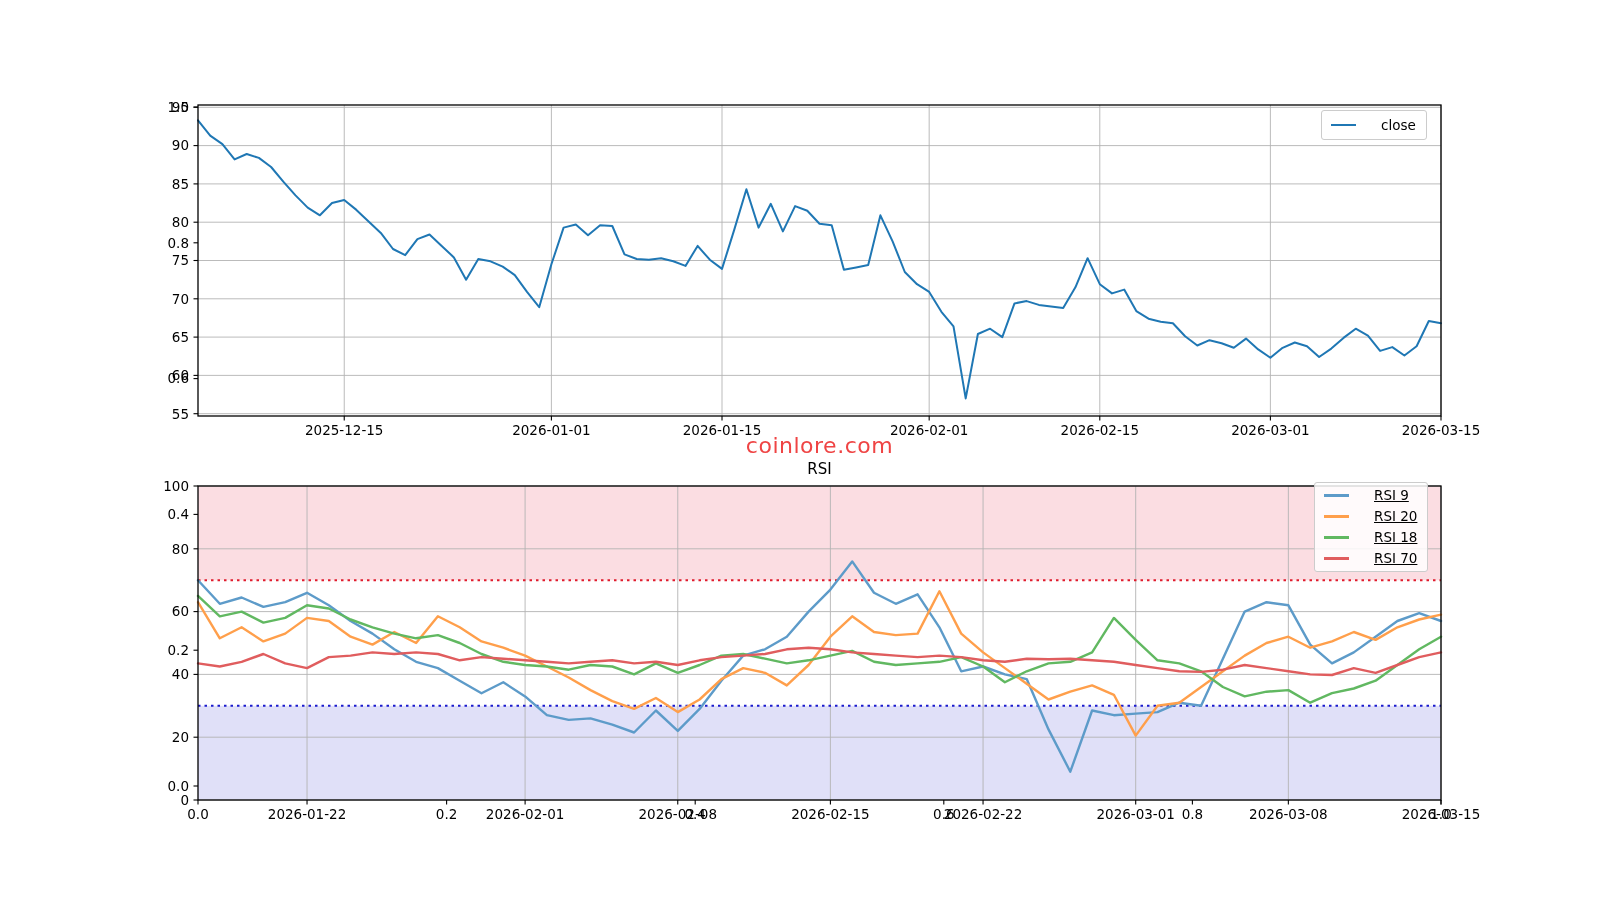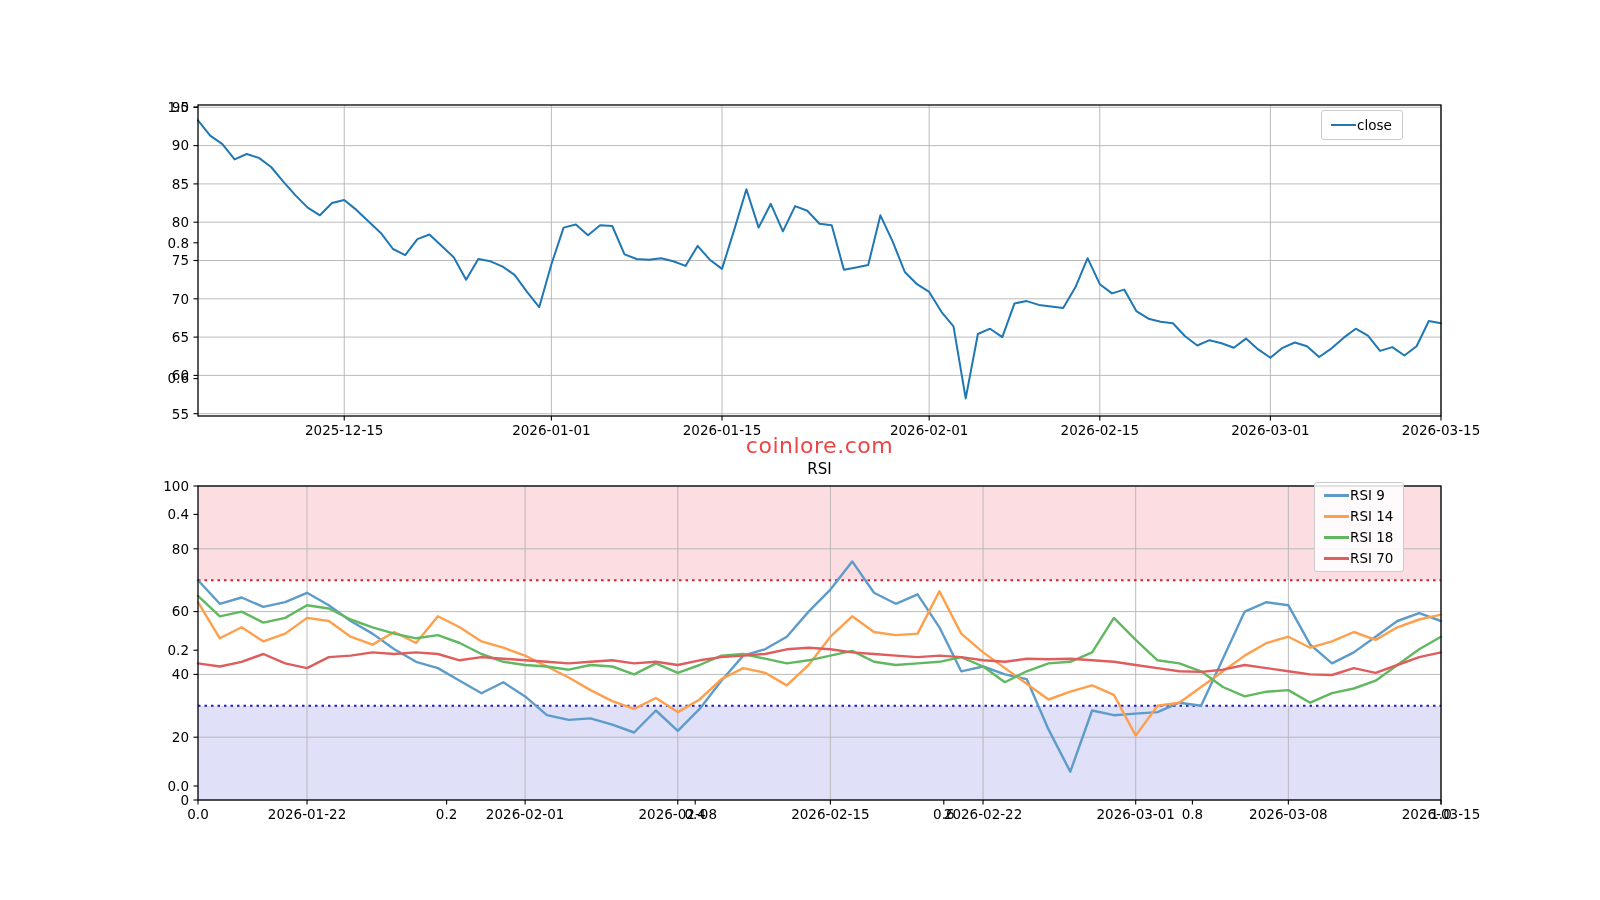--- a/index.html
+++ b/index.html
@@ -7,22 +7,22 @@
           font-family:"DejaVu Sans",sans-serif;overflow:hidden;}
   #chart-svg{position:absolute;left:0;top:0;width:1600px;height:900px;}
   .watermark{position:absolute;left:198px;top:433px;width:1243px;text-align:center;
              font-size:22px;color:#ef4444;letter-spacing:0.5px;}
   .rsi-title{position:absolute;left:198px;top:460px;width:1243px;text-align:center;
              font-size:15px;color:#000;}
   .legend{position:absolute;background:rgba(255,255,255,0.85);border:1px solid #cccccc;
           border-radius:3px;padding:4px 10px 4px 9px;display:flex;flex-direction:column;
           justify-content:center;gap:4px;box-sizing:border-box;}
   .legend-top{left:1321px;top:110px;height:30px;}
-  .legend-rsi{left:1314px;top:482px;}
-  .lrow{display:flex;align-items:center;gap:1px;font-size:13.5px;color:#000;line-height:17px;text-align:right;}
+  .legend-rsi{left:1314px;top:482px;text-decoration:underline;}
+  .lrow{display:flex;align-items:center;gap:25px;font-size:13.5px;color:#000;line-height:17px;text-align:right;}
   .lsample{display:inline-block;width:25px;height:2.5px;}
 </style>
 </head>
 <body>
 
 <div class="figure">
   <div id="chart-svg"><svg width="1600" height="900" viewBox="0 0 1600 900" style="font-family:'DejaVu Sans',sans-serif">
         <g>
           <line x1="344.2352941176471" y1="105" x2="344.2352941176471" y2="416" stroke="#b3b3b3" stroke-width="0.9"></line>
           <line x1="551.4019607843137" y1="105" x2="551.4019607843137" y2="416" stroke="#b3b3b3" stroke-width="0.9"></line>
@@ -163,21 +163,21 @@
         <span>close</span>
       </div>
     </div>
   <div class="legend legend-rsi" id="legend-rsi">
       <div class="lrow">
         <span class="lsample" style="background: rgb(93, 155, 201);"></span>
         <span>RSI 9</span>
       </div>
       <div class="lrow">
         <span class="lsample" style="background: rgb(255, 159, 75);"></span>
-        <span>RSI 14</span>
+        <span>RSI 20</span>
       </div>
       <div class="lrow">
         <span class="lsample" style="background: rgb(97, 184, 97);"></span>
         <span>RSI 18</span>
       </div>
       <div class="lrow">
         <span class="lsample" style="background: rgb(224, 93, 94);"></span>
         <span>RSI 70</span>
       </div>
     </div>

